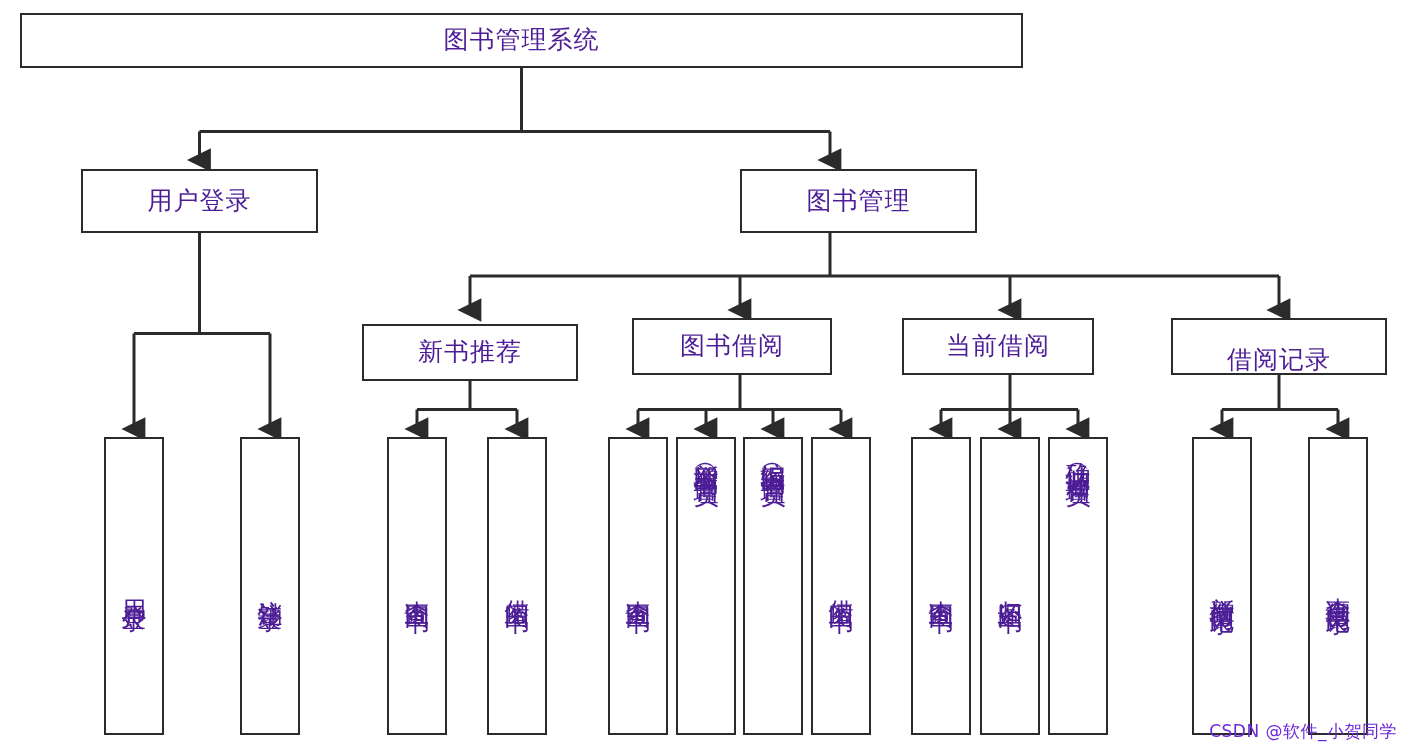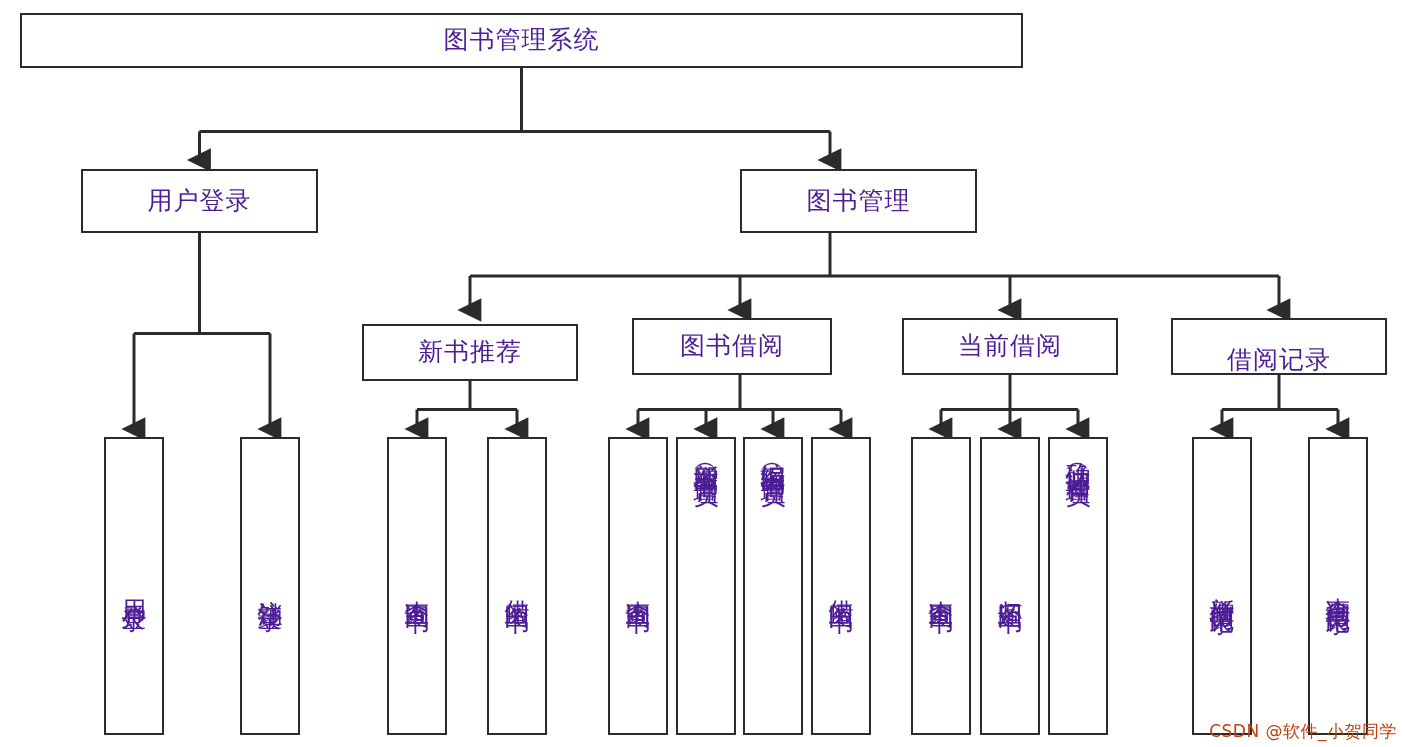--- a/index.html
+++ b/index.html
@@ -65,21 +65,21 @@
     margin-bottom: auto;
   }
   .node.vert.topalign .label {
     margin-top: 4px;
   }
   .watermark {
     position: absolute;
     right: 8px;
     bottom: 4px;
     font-size: 17px;
-    color: #c2410c;
+    color: #6d28d9;
     letter-spacing: 0.5px;
     white-space: nowrap;
     font-family: "DejaVu Sans", "Liberation Sans", sans-serif;
   }
 </style>
 </head>
 <body>
 
 <div id="diagram-root">
 
@@ -145,21 +145,21 @@
   <div class="node horiz" style="left:740px; top:169px; width:237px; height:64px;">
     <span class="label">图书管理</span>
   </div>
 
   <div class="node horiz" style="left:362px; top:318px; width:216px; height:57px;margin-top:6px;">
     <span class="label">新书推荐</span>
   </div>
   <div class="node horiz" style="left:632px; top:318px; width:200px; height:57px;">
     <span class="label">图书借阅</span>
   </div>
-  <div class="node horiz" style="left:902px; top:318px; width:216px; height:57px;">
+  <div class="node horiz" style="left:902px; top:318px; width:192px; height:57px;">
     <span class="label">当前借阅</span>
   </div>
   <div class="node horiz" style="left:1171px; top:318px; width:216px; height:57px;align-items:flex-end;">
     <span class="label">借阅记录</span>
   </div>
 
   <div class="node vert mid" style="left:104px; top:437px; width:60px; height:298px;">
     <span class="label">用户登录</span>
   </div>
   <div class="node vert mid" style="left:240px; top:437px; width:60px; height:298px;">

